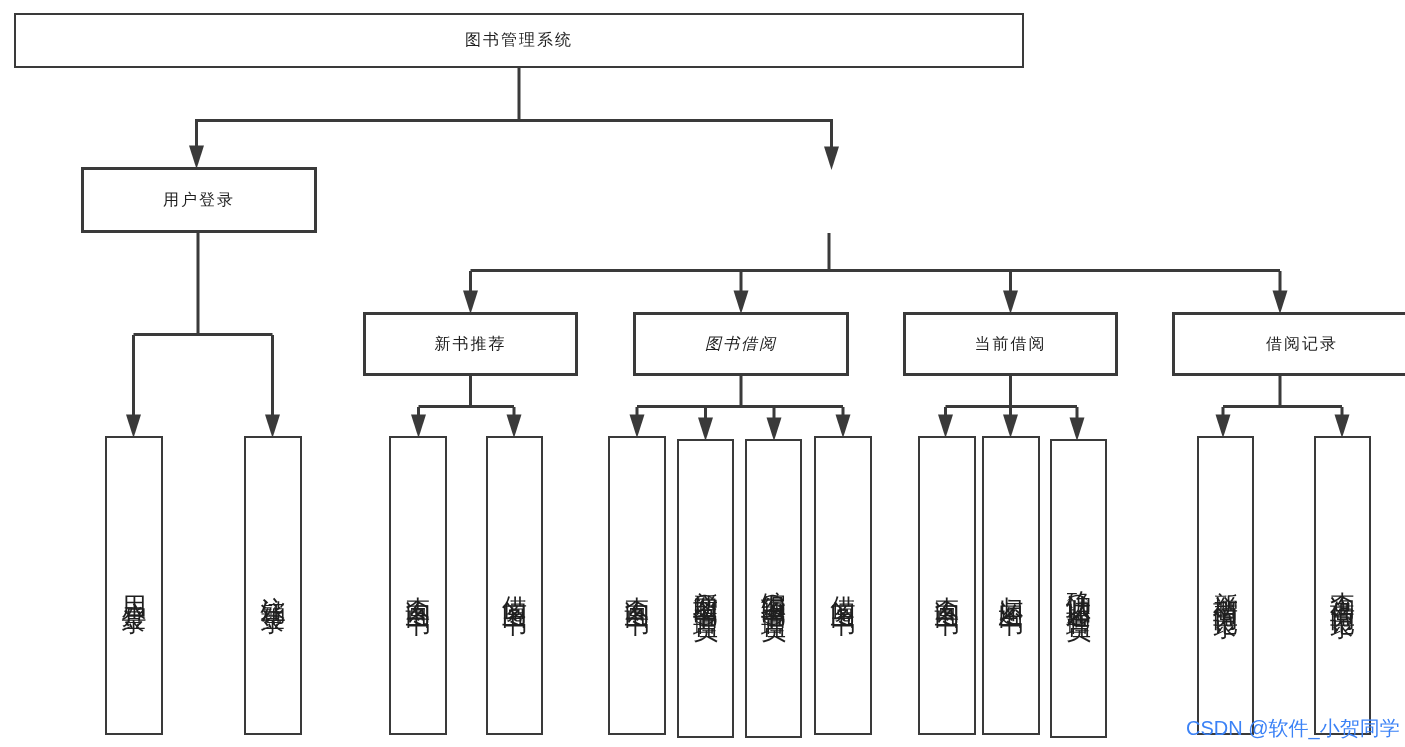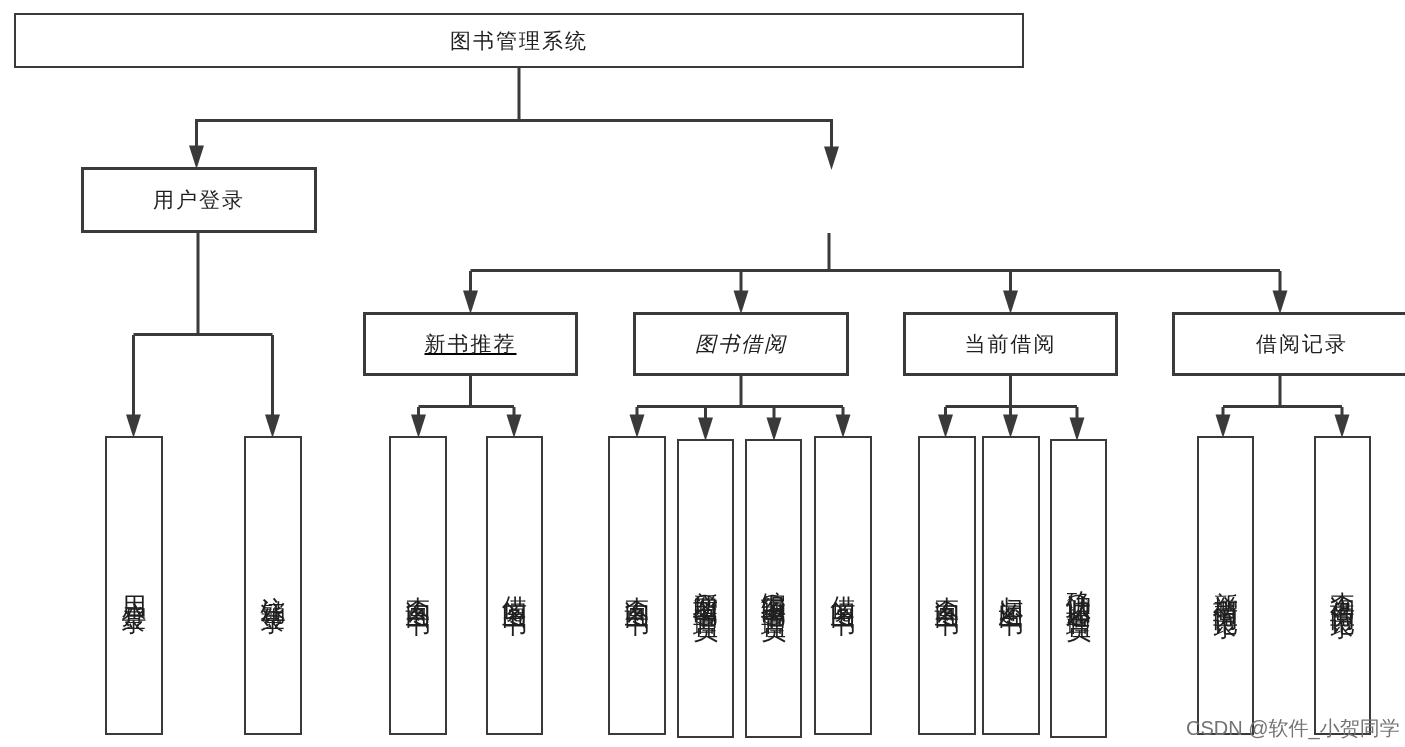--- a/index.html
+++ b/index.html
@@ -26,21 +26,21 @@
     position:absolute;
     background:#ffffff;
     border:3px solid var(--line);
     display:flex;
     align-items:center;
     justify-content:center;
     z-index:2;
   }
   .box.root{ border-width:2px; }
   .hlabel{
-    font-size:21px;
+    font-size:16px;
     letter-spacing:2px;
     color:var(--text);
     white-space:nowrap;
   }
   .vbox{
     position:absolute;
     width:58px;
     height:299px;
     background:#ffffff;
     border:2.5px solid var(--line);
@@ -57,21 +57,21 @@
     letter-spacing:5px;
     color:var(--text);
     white-space:nowrap;
   }
   .vbox.tall .vlabel{ letter-spacing:4px; }
   #watermark{
     position:absolute;
     left:1186px;
     top:715px;
     font-size:20px;
-    color:#737373;
+    color:#3b82f6;
     white-space:nowrap;
     z-index:5;
   }
 </style>
 </head>
 <body>
 
 <div id="stage">
 
   <svg id="wires" viewBox="0 0 1405 747" xmlns="http://www.w3.org/2000/svg">
@@ -135,21 +135,21 @@
   </svg>
 
   <div class="box root" style="left:14px;top:13px;width:1010px;height:55px;">
     <span class="hlabel">图书管理系统</span>
   </div>
 
   <div class="box" style="left:81px;top:167px;width:236px;height:66px;">
     <span class="hlabel">用户登录</span>
   </div>
 
-  <div class="box" style="left:363px;top:312px;width:215px;height:64px;text-decoration:underline;">
+  <div class="box" style="left:363px;top:312px;width:215px;height:64px;">
     <span class="hlabel">新书推荐</span>
   </div>
   <div class="box" style="left:633px;top:312px;width:216px;height:64px;font-style:italic;">
     <span class="hlabel">图书借阅</span>
   </div>
   <div class="box" style="left:903px;top:312px;width:215px;height:64px;justify-content:center;">
     <span class="hlabel">当前借阅</span>
   </div>
   <div class="box" style="left:1172px;top:312px;width:260px;height:64px;">
     <span class="hlabel">借阅记录</span>

